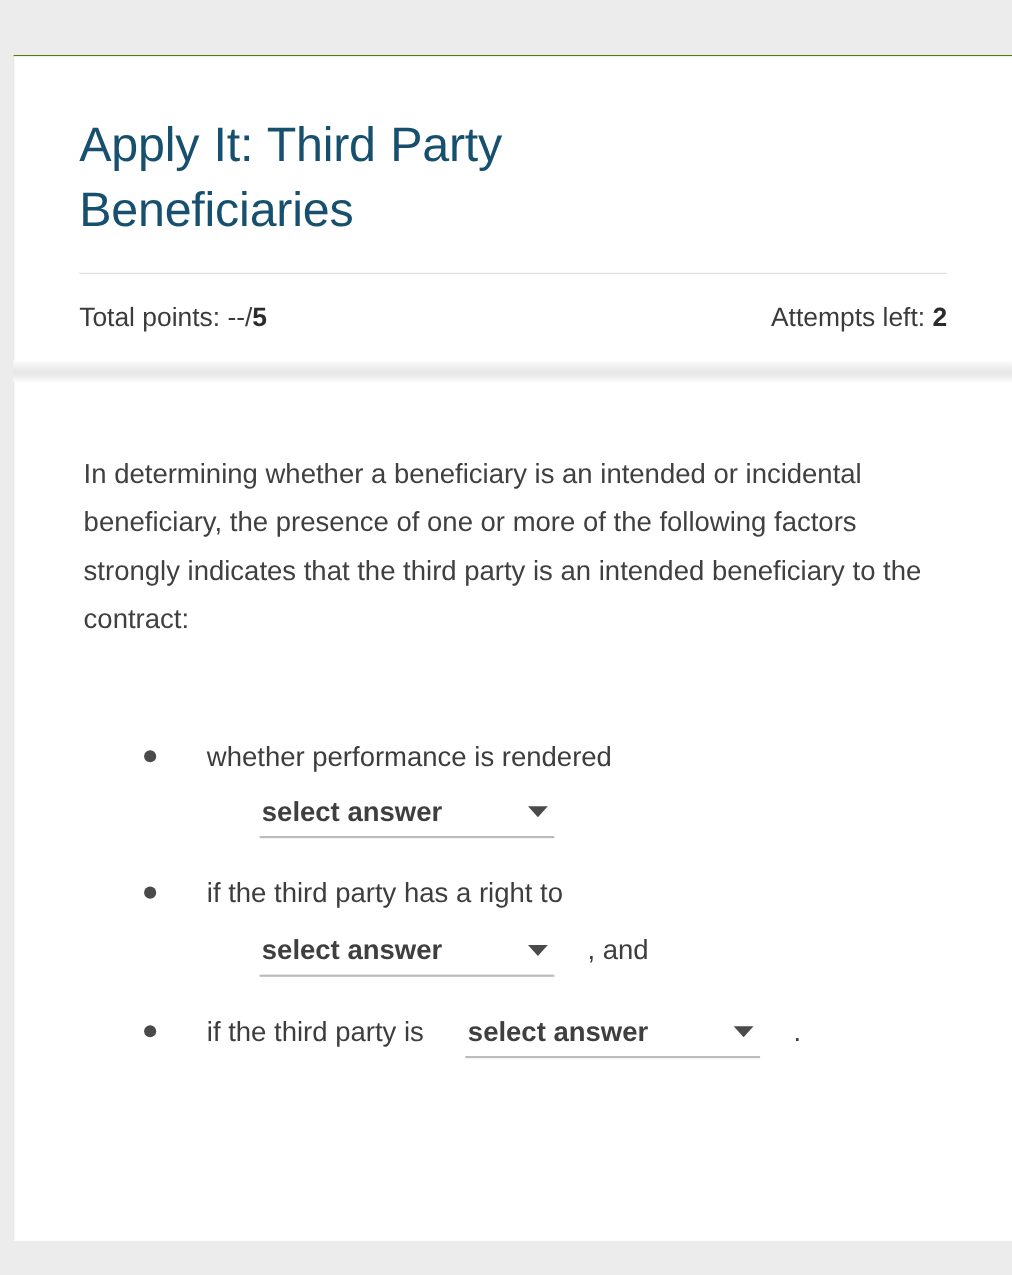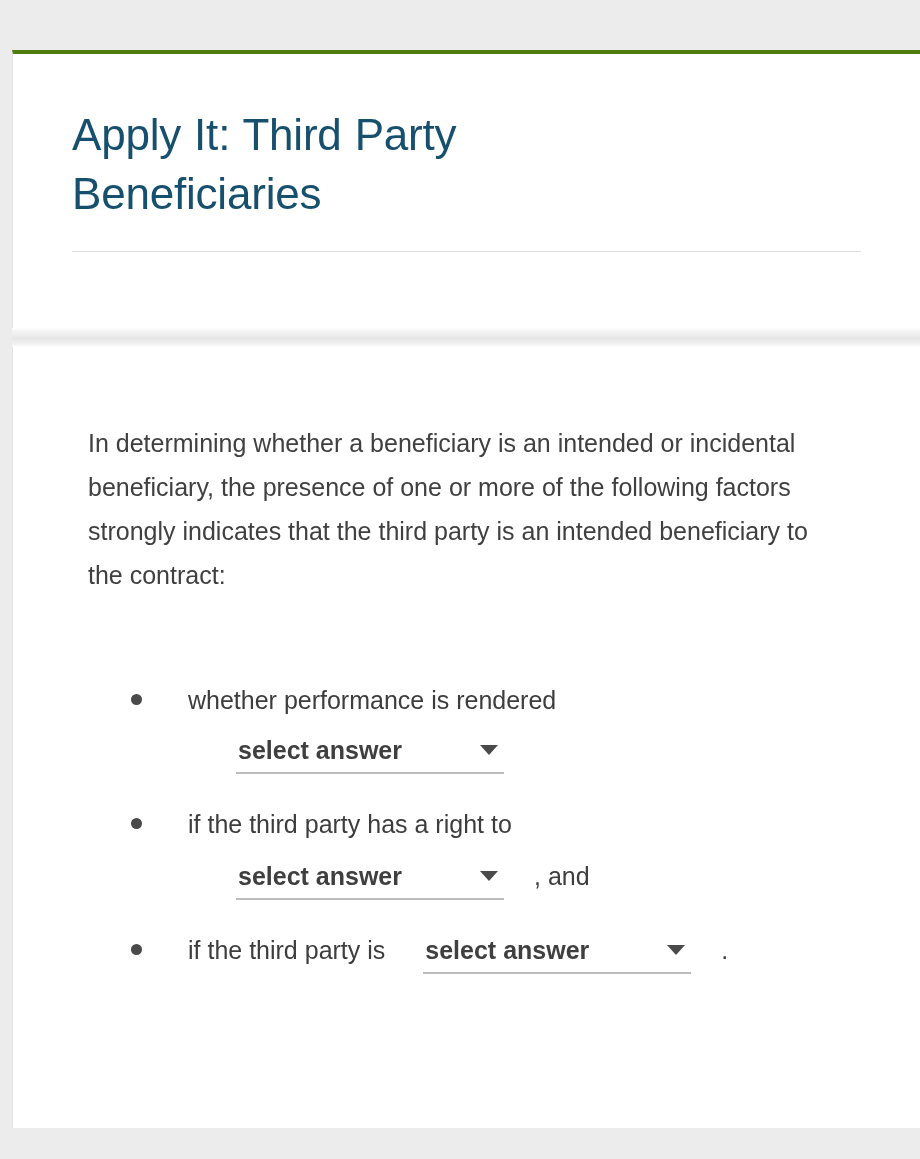--- a/index.html
+++ b/index.html
@@ -29,21 +29,21 @@
 
   
   .header-card {
     position: absolute;
     left: 12px;
     top: 50px;
     width: 908px;
     height: 278px;
     background: #ffffff;
     border-left: 1px solid #e3e3e3;
-    border-top: 4px solid #4d7c0f;
+    border-top: 1px solid #4d7c0f;
     box-sizing: border-box;
   }
 
   .header-inner {
     padding: 52px 60px 0 59px;
   }
 
   .assign-title {
     font-size: 44px;
     line-height: 1.33;
@@ -102,21 +102,21 @@
   }
 
   .body-inner {
     padding: 58px 60px 0 59px;
   }
 
   .prompt {
     font-size: 25px;
     line-height: 44px;
     color: #404040;
-    margin: 16px;
+    margin: 4px;
     max-width: 775px;
     font-weight: 400;
   }
 
   
   .factor-list {
     list-style: none;
     margin: 0;
     padding: 0;
     margin-top: 81px;
@@ -208,20 +208,24 @@
 <body>
 
 <div class="page">
 
   <div class="header-card">
     <div class="header-inner">
       <h1 class="assign-title">Apply It: Third Party Beneficiaries</h1>
 
       <hr class="title-rule">
 
+      <div class="meta-row">
+        <div><span>Total points: --/</span><span class="strong">5</span></div>
+        <div><span>Attempts left: </span><span class="strong">2</span></div>
+      </div>
     </div>
   </div>
 
   <div class="card-gap"></div>
 
   <div class="body-card">
     <div class="body-inner">
 
       <p class="prompt">In determining whether a beneficiary is an intended or incidental beneficiary, the presence of one or more of the following factors strongly indicates that the third party is an intended beneficiary to the contract:</p>
 

